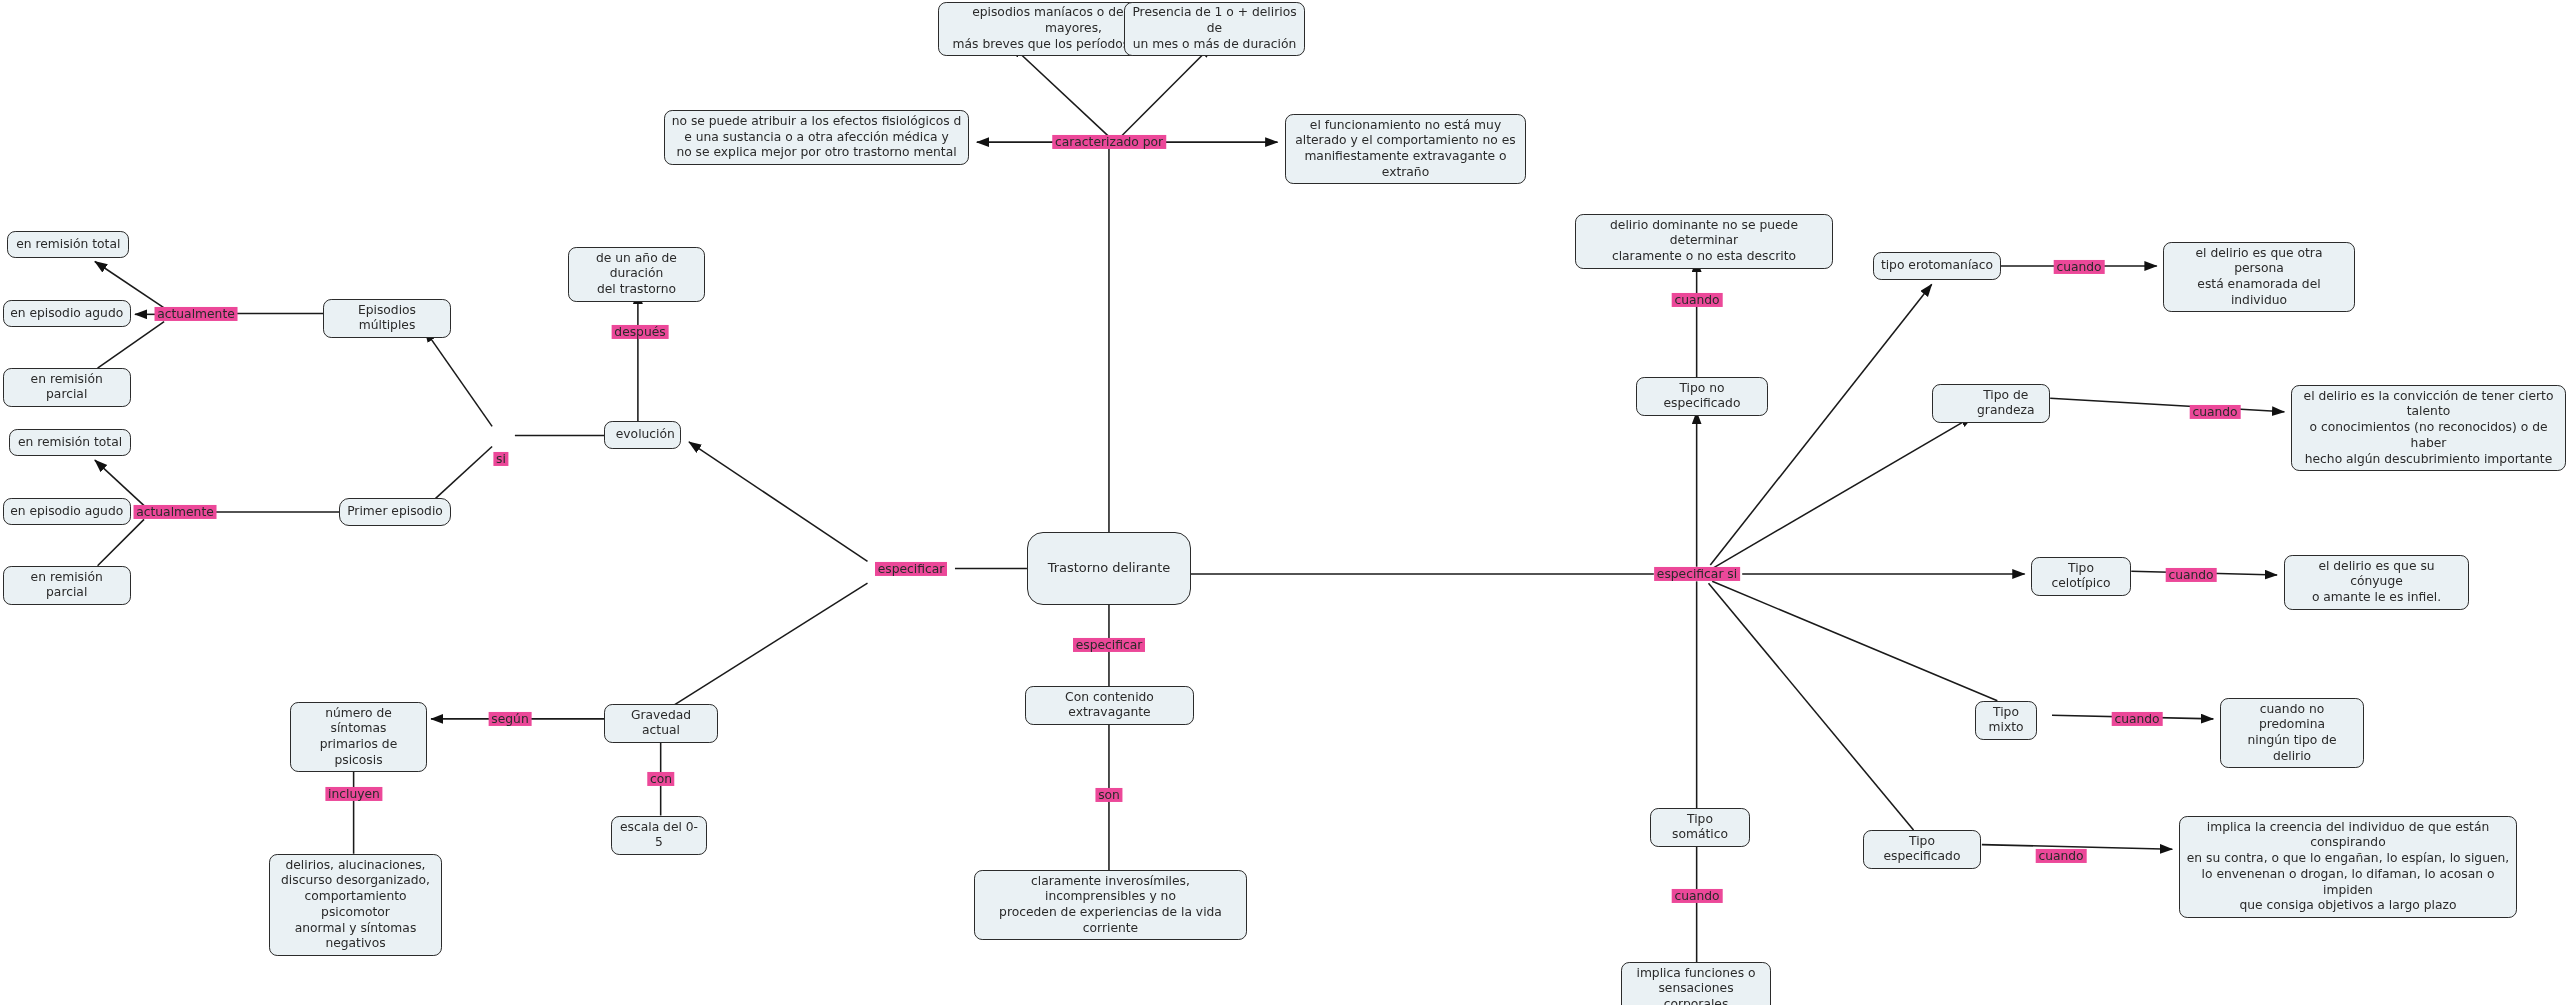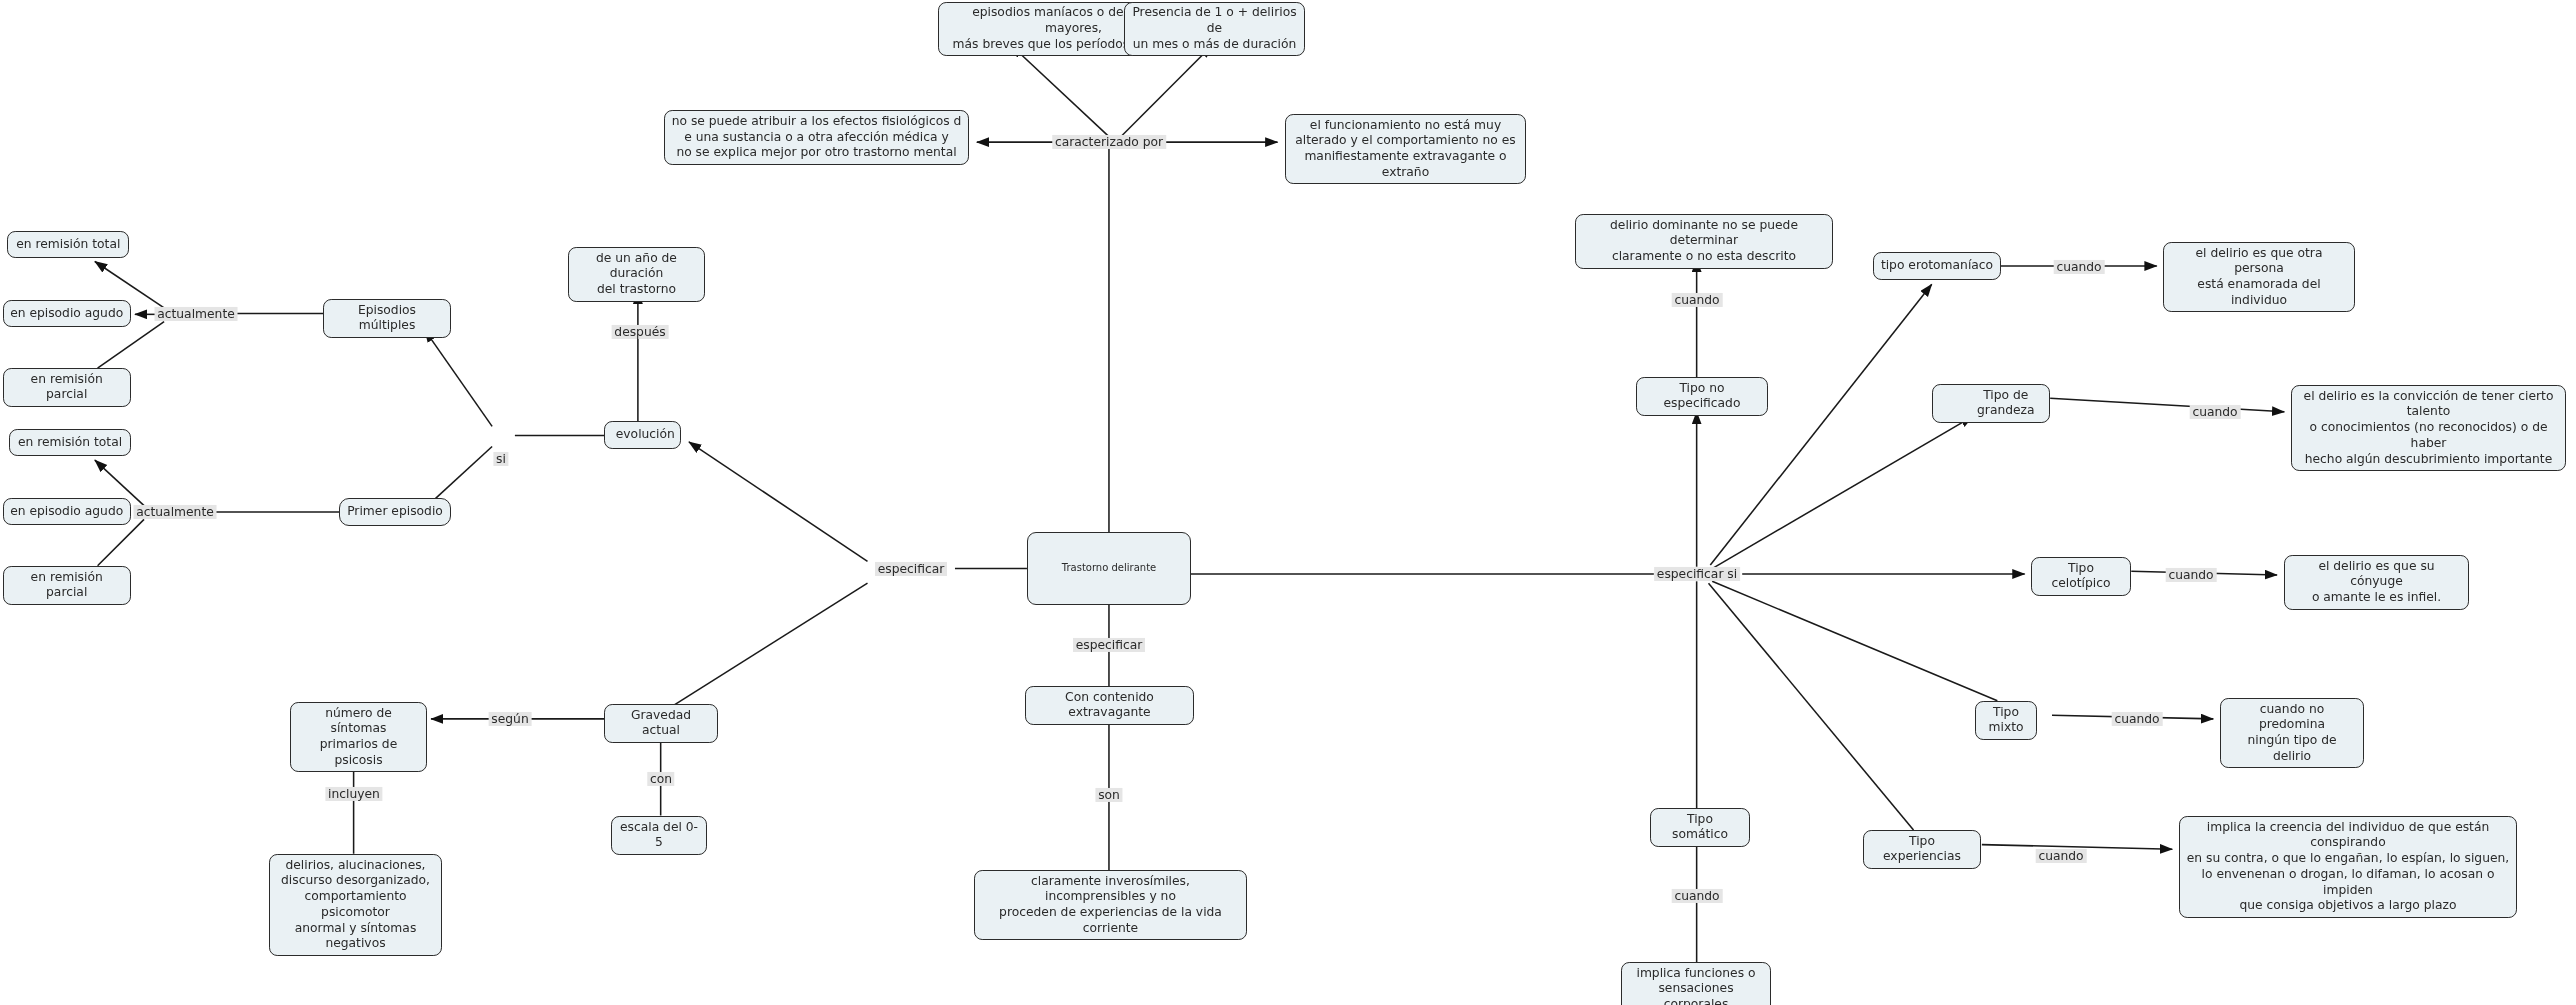--- a/index.html
+++ b/index.html
@@ -22,27 +22,27 @@
     display:flex;
     align-items:center;
     justify-content:center;
     text-align:center;
     line-height:1.28;
     font-size:12.3px;
     padding:2.7px 6.4px;
     white-space:pre-line;
   }
   .node.central{
-    font-size:10px;
-    border-radius:9px;
+    font-size:13px;
+    border-radius:16px;
     border-width:1.6px;
   }
   .edge-label{
     position:absolute;
-    background:#e5e5e5;
+    background:#ec4899;
     color:#2a2a2a;
     font-size:12.3px;
     line-height:1;
     padding:0.9px 2.7px;
     white-space:nowrap;
     transform:translate(-50%,-50%);
   }
 </style>
 </head>
 <body>
@@ -143,21 +143,21 @@
     <div class="node" style="left: 1932px; top: 384px; width: 118px; min-height: 28px; padding-left: 36px;">Tipo de grandeza</div>
     <div class="node" style="left: 2291px; top: 385px; width: 275px; min-height: 55px;">el delirio es la convicción de tener cierto talento
 o conocimientos (no reconocidos) o de haber
 hecho algún descubrimiento importante</div>
     <div class="node" style="left: 2031px; top: 557px; width: 100px; min-height: 28px;">Tipo celotípico</div>
     <div class="node" style="left: 2284px; top: 555px; width: 185px; min-height: 42px;">el delirio es que su cónyuge
 o amante le es infiel.</div>
     <div class="node" style="left: 1975px; top: 701px; width: 62px; min-height: 28px;">Tipo mixto</div>
     <div class="node" style="left: 2220px; top: 698px; width: 144px; min-height: 42px;">cuando no predomina
 ningún tipo de delirio</div>
-    <div class="node" style="left: 1863px; top: 830px; width: 118px; min-height: 28px;">Tipo experiencias</div>
+    <div class="node" style="left: 1863px; top: 830px; width: 118px; min-height: 28px;">Tipo especificado</div>
     <div class="node" style="left: 2179px; top: 816px; width: 338px; min-height: 67px;">implica la creencia del individuo de que están conspirando
 en su contra, o que lo engañan, lo espían, lo siguen,
 lo envenenan o drogan, lo difaman, lo acosan o impiden
 que consiga objetivos a largo plazo</div>
     <div class="edge-label" style="left: 1109px; top: 142px;">caracterizado por</div>
     <div class="edge-label" style="left: 911px; top: 569px;">especificar</div>
     <div class="edge-label" style="left: 1697px; top: 574px;">especificar si</div>
     <div class="edge-label" style="left: 501px; top: 436px; margin-top: 23px;">si</div>
     <div class="edge-label" style="left: 196px; top: 314px;">actualmente</div>
     <div class="edge-label" style="left: 175px; top: 512px;">actualmente</div>

